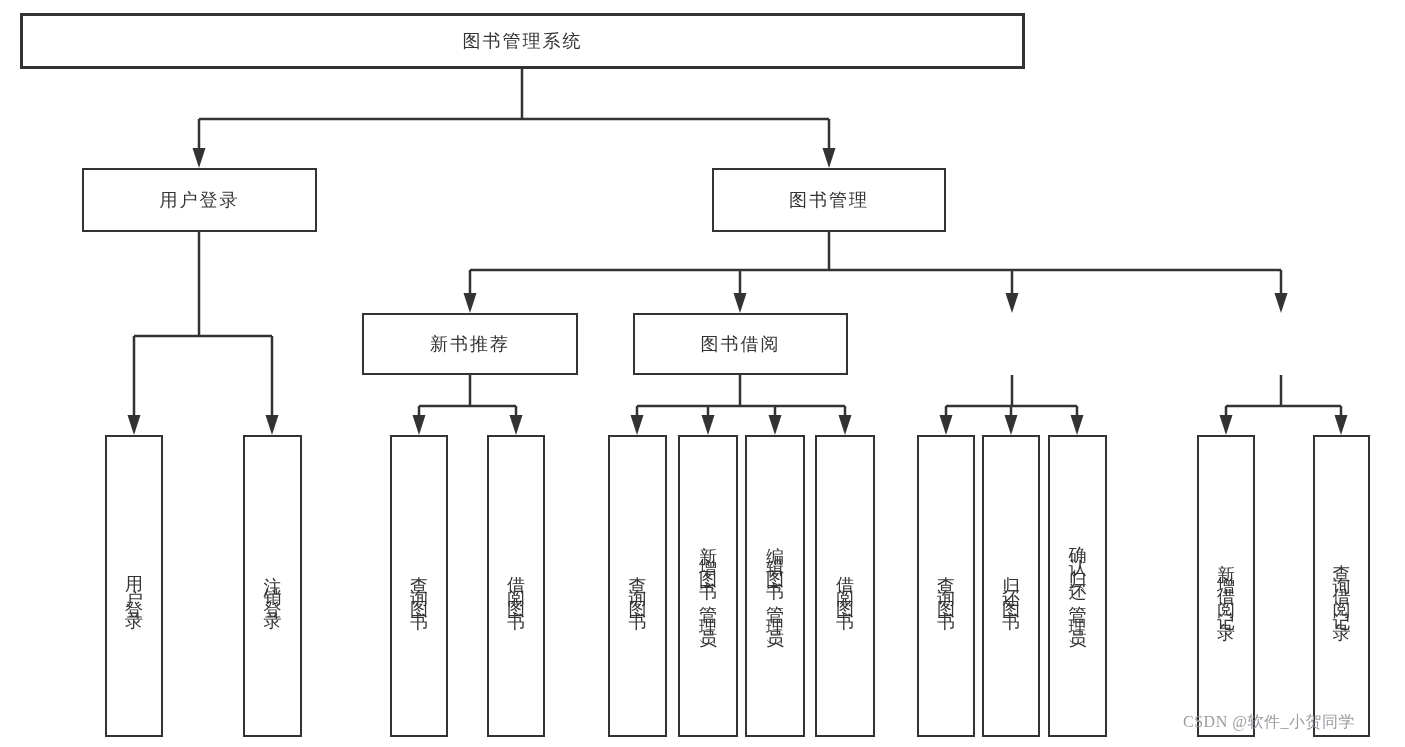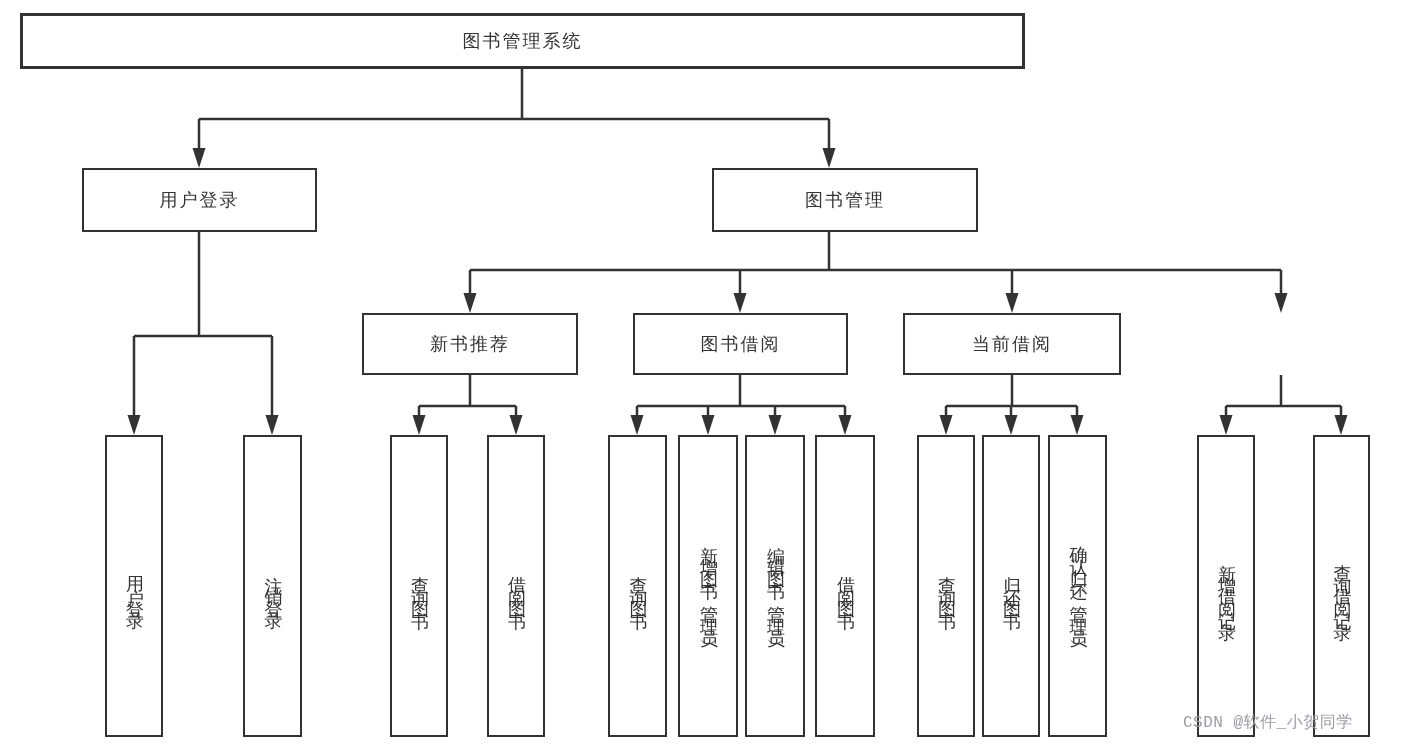--- a/index.html
+++ b/index.html
@@ -1,18 +1,18 @@
 <!DOCTYPE html>
 <html style="--line: #333333; --text: #333333; --bg: #ffffff; --wm: #9b9ba3;"><head>
 <meta charset="utf-8">
 <style>
   html,body{margin:0;padding:0;background:#ffffff;}
   .canvas{
     position:relative;width:1405px;height:747px;background:var(--bg,#fff);
-    font-family:Liberation Mono, monospace;color:var(--text,#333);
+    font-family:Liberation Serif, serif;color:var(--text,#333);
     overflow:hidden;
   }
   .connectors{position:absolute;left:0;top:0;z-index:1;color:var(--line,#333);}
   .connectors path{stroke:currentColor;stroke-width:2.5;fill:none;}
   .connectors polygon{fill:currentColor;stroke:none;}
   .node{
     position:absolute;box-sizing:border-box;border:2.5px solid var(--line,#333);
     background:#fff;display:flex;align-items:center;justify-content:center;z-index:2;
   }
   .root{border-width:3px;}
@@ -71,32 +71,29 @@
     <polygon points="1334.5,415 1347.5,415 1341,435"></polygon>
   </svg>
 
   <div class="node root" style="left:20px;top:13px;width:1005px;height:56px">
     <span class="htext">图书管理系统</span>
   </div>
 
   <div class="node" style="left:82px;top:168px;width:235px;height:64px">
     <span class="htext">用户登录</span>
   </div>
-  <div class="node" style="left:712px;top:168px;width:266px;height:64px">
+  <div class="node" style="left:712px;top:168px;width:234px;height:64px">
     <span class="htext">图书管理</span>
   </div>
 
   <div class="node" style="left:362px;top:313px;width:216px;height:62px">
     <span class="htext">新书推荐</span>
   </div>
   <div class="node" style="left:633px;top:313px;width:215px;height:62px">
     <span class="htext">图书借阅</span>
-  </div>
-  <div class="node" style="left:903px;top:313px;width:218px;height:62px">
-    <span class="htext">当前借阅</span>
   </div>
 
   <div class="node" style="left:105px;top:435px;width:58px;height:302px">
     <span class="vtext">用户登录</span>
   </div>
   <div class="node" style="left:243px;top:435px;width:59px;height:302px">
     <span class="vtext">注销登录</span>
   </div>
 
   <div class="node" style="left:390px;top:435px;width:58px;height:302px">

